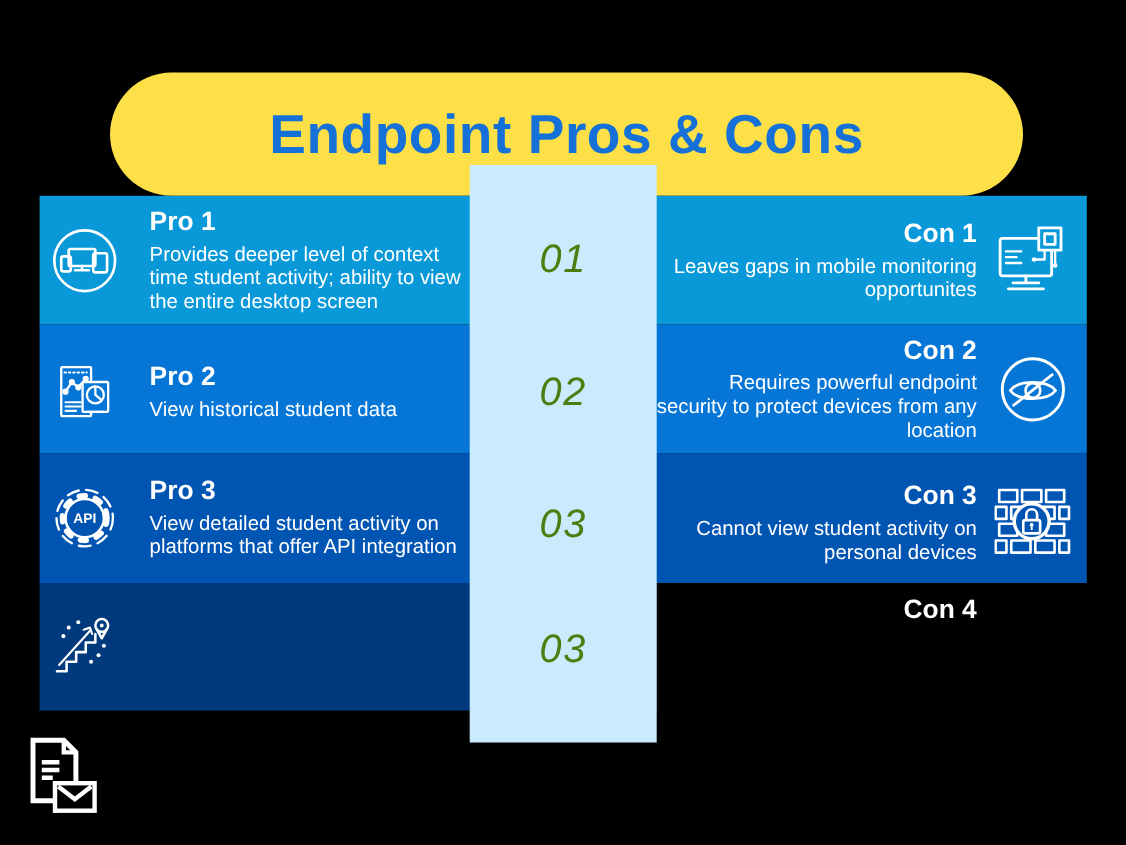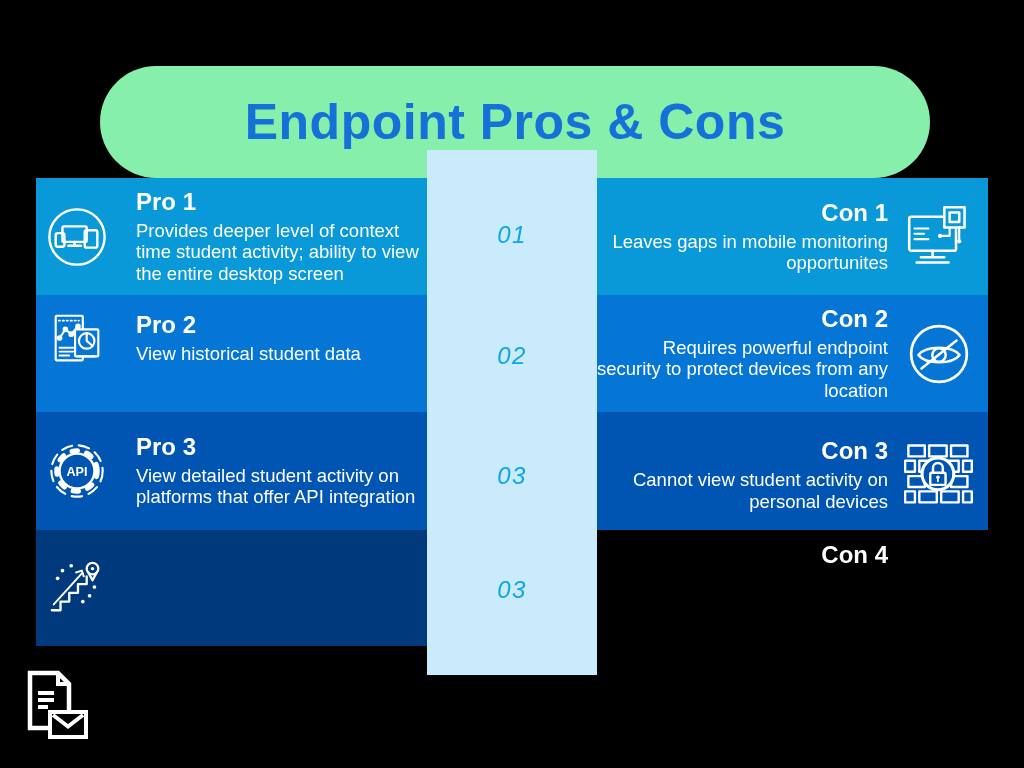--- a/index.html
+++ b/index.html
@@ -1,39 +1,39 @@
 <!DOCTYPE html>
 <html><head>
 <meta charset="utf-8">
 <style>
   html,body{margin:0;padding:0;background:#000;}
   .canvas{position:relative;width:1024px;height:768px;background:#000;overflow:hidden;
           font-family:"Liberation Sans",sans-serif;}
 
   
   .banner{position:absolute;left:100px;top:66px;width:830px;height:112px;
-          background:#86efac;border-radius:62px;display:flex;align-items:center;justify-content:center;z-index:1;}
+          background:#fde047;border-radius:62px;display:flex;align-items:center;justify-content:center;z-index:1;}
   .title{font-size:50px;font-weight:700;color:#1571d8;letter-spacing:.5px;}
 
   
   .band{position:absolute;left:36px;width:952px;z-index:2;}
   .band1{top:178px;height:117px;background:#0999d8;}
   .band2{top:295px;height:117px;background:#0676d6;}
   .band3{top:412px;height:118px;background:#0055b3;}
   .band4{top:530px;height:116px;background:#003a7c;width:561px;}
 
   
   .col{position:absolute;left:427px;top:150px;width:170px;height:525px;background:#c9ebfc;z-index:4;}
   .num{position:absolute;left:427px;width:170px;text-align:center;font-style:italic;
-       font-size:24px;line-height:44px;color:#0ea5e9;letter-spacing:1.5px;z-index:5;}
+       font-size:36px;line-height:44px;color:#4d7c0f;letter-spacing:1.5px;z-index:5;}
   .num1{top:213px}.num2{top:334px}.num3{top:454px}.num4{top:568px}
 
   
   .pro{position:absolute;left:36px;width:391px;height:117px;display:flex;align-items:center;z-index:3;}
-  .pro1{top:178px}.pro2{top:280px}.pro3{top:412px}.pro4{top:529px}
+  .pro1{top:178px}.pro2{top:298px}.pro3{top:412px}.pro4{top:529px}
   .pro .icon{width:62px;height:64px;margin-left:10px;flex:none;}
   .pro .txt{margin-left:28px;}
 
   
   .con{position:absolute;left:597px;width:391px;height:117px;display:flex;align-items:center;
        justify-content:flex-end;text-align:right;z-index:3;}
   .con1{top:178px}.con2{top:295px}.con3{top:416px;height:118px}
   .con4{top:529px;height:117px;align-items:flex-start;padding-top:13px;box-sizing:border-box;justify-content:flex-end;}
   .con .icon{width:70px;height:66px;margin-left:16px;margin-right:14px;flex:none;}
   .con .spacer{width:100px;flex:none;}

